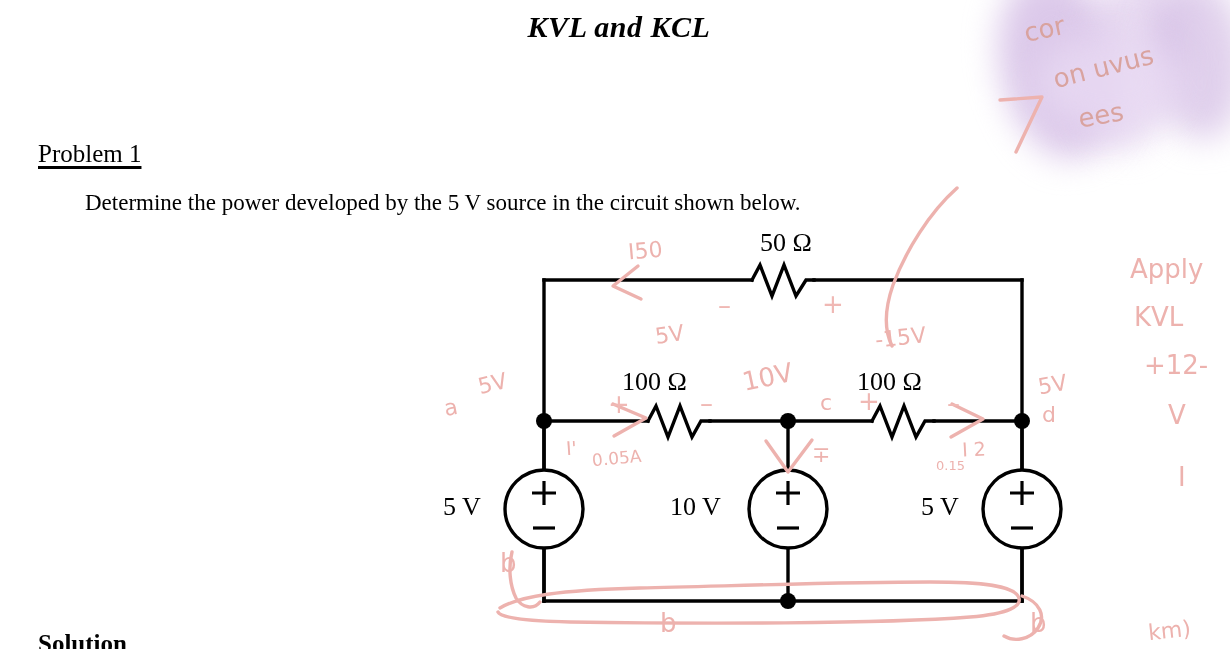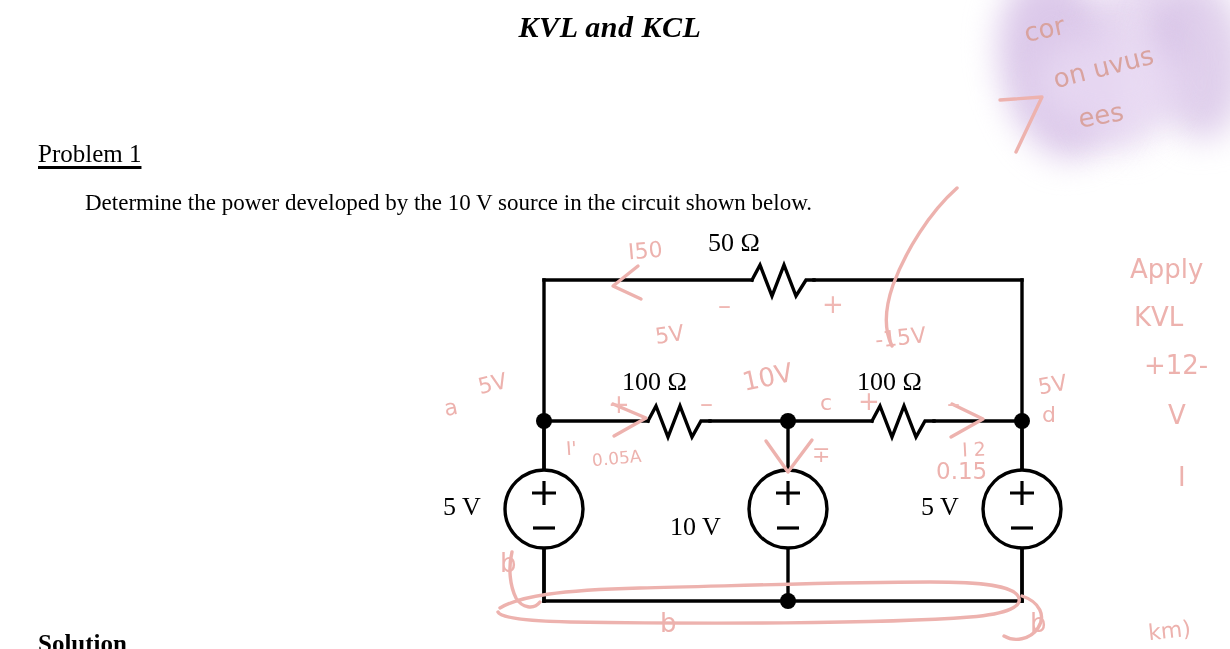--- a/index.html
+++ b/index.html
@@ -7,21 +7,21 @@
     width:1230px;height:649px;position:relative;overflow:hidden;
     font-family:"Liberation Serif", serif;
     color:#000;
   }
   #page{position:absolute;inset:0;background:#fff;}
 
   
   .doc-title{
     position:absolute;left:0;top:10px;width:1220px;text-align:center;
     font-family:"Liberation Serif", serif;
-    font-weight:bold;font-style:italic;font-size:30px;letter-spacing:.5px;
+    font-weight:bold;font-style:italic;font-size:30px;letter-spacing:.5px;padding-left:9px;
   }
   .problem-head{
     position:absolute;left:38px;top:140px;
     font-family:"Liberation Serif", serif;
     font-weight:normal;font-size:25px;
     text-decoration:underline;text-underline-offset:4px;
     text-decoration-thickness:3px;
   }
   .prompt{
     position:absolute;left:85px;top:190px;
@@ -70,21 +70,21 @@
 
 <div id="page">
 
   <div class="smudge" id="smudge-a"></div>
   <div class="smudge" id="smudge-b"></div>
   <div class="smudge" id="smudge-c"></div>
   <div class="smudge" id="smudge-d"></div>
 
   <div class="doc-title">KVL and KCL</div>
   <div class="problem-head">Problem 1</div>
-  <div class="prompt">Determine the power developed by the 10 V source in the circuit shown below.</div>
+  <div class="prompt">Determine the power developed by the 5 V source in the circuit shown below.</div>
   <div class="solution-head">Solution</div>
 
   <svg id="circuit" viewBox="0 0 1230 649">
     <g stroke="#000" stroke-width="3.4" fill="none" stroke-linecap="square">
 
       <path d="M544 280 L544 601"></path>
       <path d="M1022 280 L1022 601"></path>
       <path d="M544 601 L1022 601"></path>
 
       <path d="M544 280 L752 280"></path>
@@ -123,25 +123,25 @@
     </g>
 
     <g fill="#000">
       <circle cx="544" cy="421" r="8"></circle>
       <circle cx="788" cy="421" r="8"></circle>
       <circle cx="1022" cy="421" r="8"></circle>
       <circle cx="788" cy="601" r="8"></circle>
     </g>
   </svg>
 
-  <div style="position:absolute;left:708px;top:228px;font-size:26px;">50 Ω</div>
+  <div style="position:absolute;left:760px;top:228px;font-size:26px;">50 Ω</div>
   <div style="position:absolute;left:622px;top:367px;font-size:26px;">100 Ω</div>
   <div style="position:absolute;left:857px;top:367px;font-size:26px;">100 Ω</div>
   <div style="position:absolute;left:443px;top:492px;font-size:26px;">5 V</div>
-  <div style="position:absolute;left:670px;top:492px;font-size:26px;margin-top:20px;">10 V</div>
+  <div style="position:absolute;left:670px;top:492px;font-size:26px;">10 V</div>
   <div style="position:absolute;left:921px;top:492px;font-size:26px;">5 V</div>
 
   <svg id="hand" viewBox="0 0 1230 649">
     <g stroke="#edb2ae" stroke-width="3.4" fill="none" stroke-linecap="round" stroke-linejoin="round">
 
       <path d="M638 266 L613 286 L641 299"></path>
 
       <path d="M957 188 C930 212 906 250 893 285 C884 311 884 330 892 346"></path>
 
       <path d="M613 404 L646 418 L614 436"></path>
@@ -174,21 +174,21 @@
   <div class="hw hw-sm" style="left:566px;top:437px;transform:rotate(-4deg);">I'</div>
   <div class="hw hw-sm" style="left:592px;top:448px;transform:rotate(-5deg);font-size:17px;">0.05A</div>
 
   <div class="hw hw-lg" style="left:742px;top:362px;transform:rotate(-12deg);">10V</div>
   <div class="hw hw-md" style="left:820px;top:390px;">c</div>
   <div class="hw hw-sign" style="left:858px;top:386px;">+</div>
   <div class="hw hw-sign" style="left:947px;top:388px;">–</div>
   <div class="hw hw-md" style="left:812px;top:442px;">∓</div>
 
   <div class="hw hw-sm" style="left:962px;top:438px;transform:rotate(-3deg);">I 2</div>
-  <div class="hw hw-sm" style="left:936px;top:458px;font-size:23px;">0.15</div>
+  <div class="hw hw-sm" style="left:936px;top:458px;font-size:13px;">0.15</div>
   <div class="hw hw-md" style="left:1038px;top:372px;transform:rotate(-10deg);">5V</div>
   <div class="hw hw-md" style="left:1042px;top:402px;">d</div>
 
   <div class="hw hw-lg" style="left:500px;top:548px;">b</div>
   <div class="hw hw-lg" style="left:660px;top:608px;">b</div>
   <div class="hw hw-lg" style="left:1030px;top:608px;">b</div>
   <div class="hw hw-md" style="left:1148px;top:618px;transform:rotate(-6deg);">km)</div>
 
   <div class="hw hw-lg" style="left:1130px;top:254px;">Apply</div>
   <div class="hw hw-lg" style="left:1134px;top:302px;">KVL</div>

